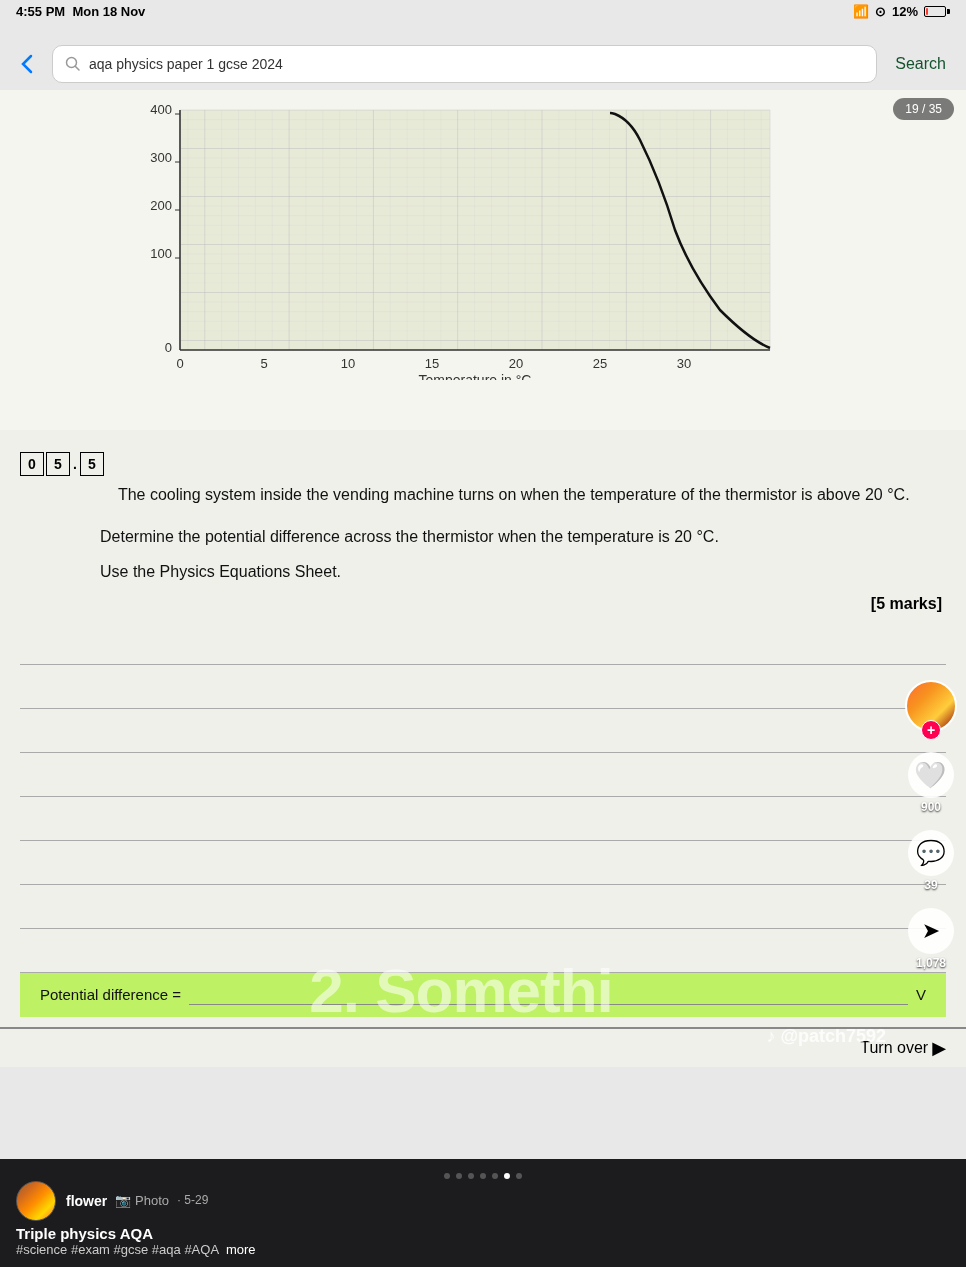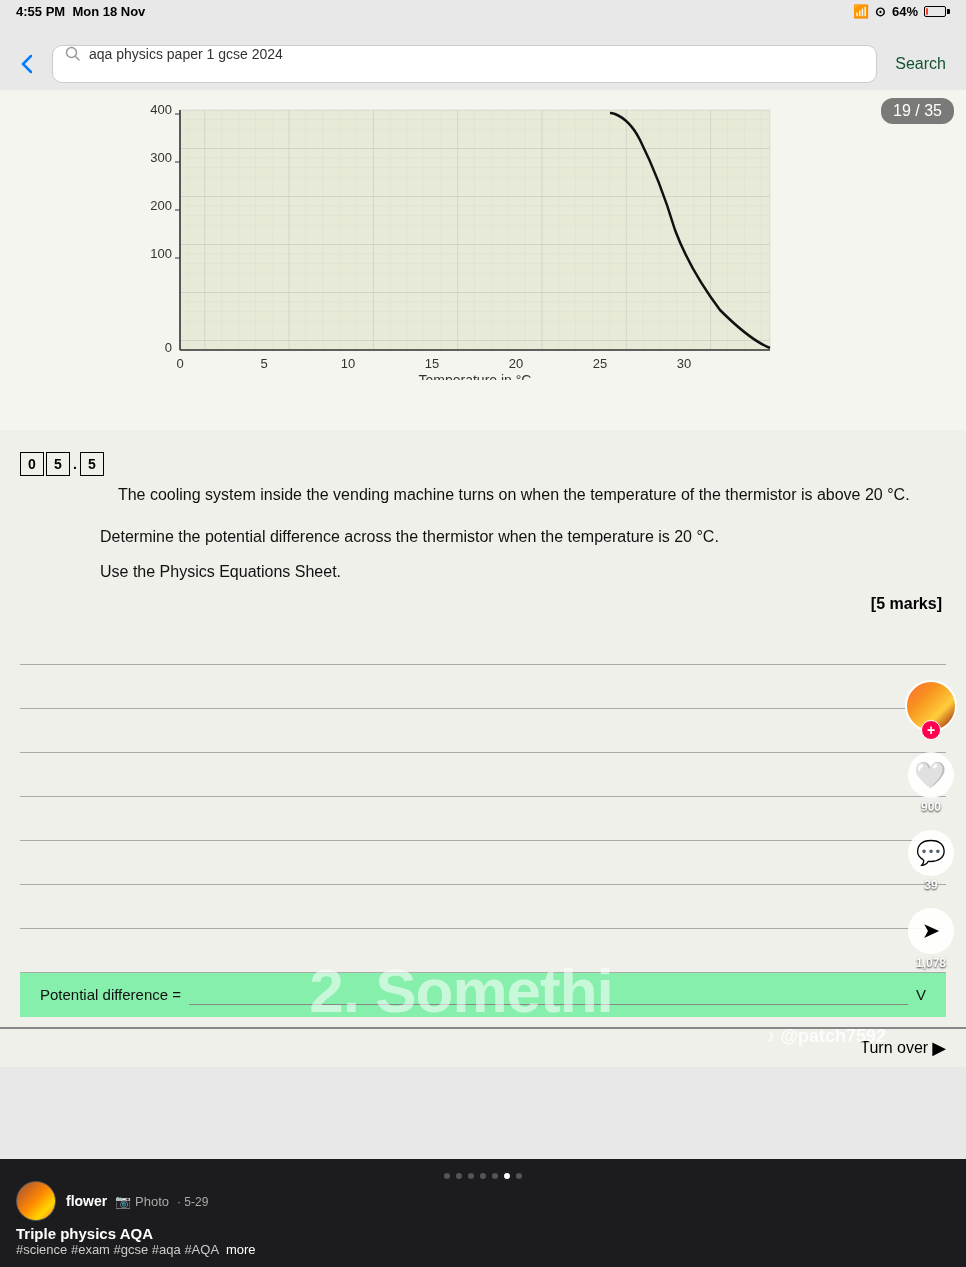--- a/index.html
+++ b/index.html
@@ -78,21 +78,21 @@
       align-items: center;
       justify-content: center;
       cursor: pointer;
     }
     .search-input-container {
       flex: 1;
       height: 38px;
       background: #fff;
       border-radius: 10px;
       display: flex;
-      align-items: flex-start;
+      align-items: center;
       padding: 0 12px;
       gap: 8px;
       border: 1px solid #ccc;
     }
     .search-icon-svg {
       width: 16px;
       height: 16px;
       color: #999;
     }
     .search-text {
@@ -116,21 +116,21 @@
 
     
     .page-counter {
       position: absolute;
       top: 8px;
       right: 12px;
       background: rgba(0,0,0,0.5);
       color: #fff;
       border-radius: 12px;
       padding: 4px 12px;
-      font-size: 16px;
+      font-size: 12px;
       z-index: 10;
     }
 
     
     .graph-section {
       padding: 10px 0 10px 40px;
       position: relative;
       height: 340px;
     }
     .graph-svg {
@@ -203,21 +203,21 @@
       margin: 0 0 0 0;
       position: relative;
     }
 
     
     .pd-row {
       display: flex;
       align-items: center;
       padding: 12px 20px;
       gap: 8px;
-      background: #86efac;
+      background: #bef264;
     }
     .pd-label {
       font-size: 15px;
       color: #111;
     }
     .pd-line {
       flex: 1;
       border-bottom: 1px solid #888;
       height: 20px;
     }
@@ -415,21 +415,21 @@
 </head>
 <body>
 
 <div class="status-bar">
   <span class="status-left">
     <span>4:55 PM</span>&nbsp;&nbsp;<span>Mon 18 Nov</span>
   </span>
   <div class="status-right">
     <span>📶</span>
     <span>⊙</span>
-    <span>64%</span>
+    <span>12%</span>
     <div class="battery-icon">
       <div class="battery-body">
         <div class="battery-fill"></div>
       </div>
       <div class="battery-tip"></div>
     </div>
   </div>
 </div>
 
 <div class="search-bar">
@@ -572,21 +572,21 @@
     <div class="dot"></div>
     <div class="dot"></div>
     <div class="dot"></div>
     <div class="dot"></div>
     <div class="dot active"></div>
     <div class="dot"></div>
   </div>
   <div class="bottom-row1">
     <div class="bottom-avatar"></div>
     <div class="bottom-info">
-      <div style="display:flex;align-items:flex-end;gap:8px;">
+      <div style="display:flex;align-items:flex-start;gap:8px;">
         <span class="bottom-username">flower</span>
         <span style="color:#aaa;font-size:13px;">
           <span>📷</span>
           <span>Photo</span>
         </span>
         <span style="color:#aaa;font-size:12px;">· 5-29</span>
       </div>
     </div>
   </div>
   <div class="bottom-title">Triple physics AQA</div>

